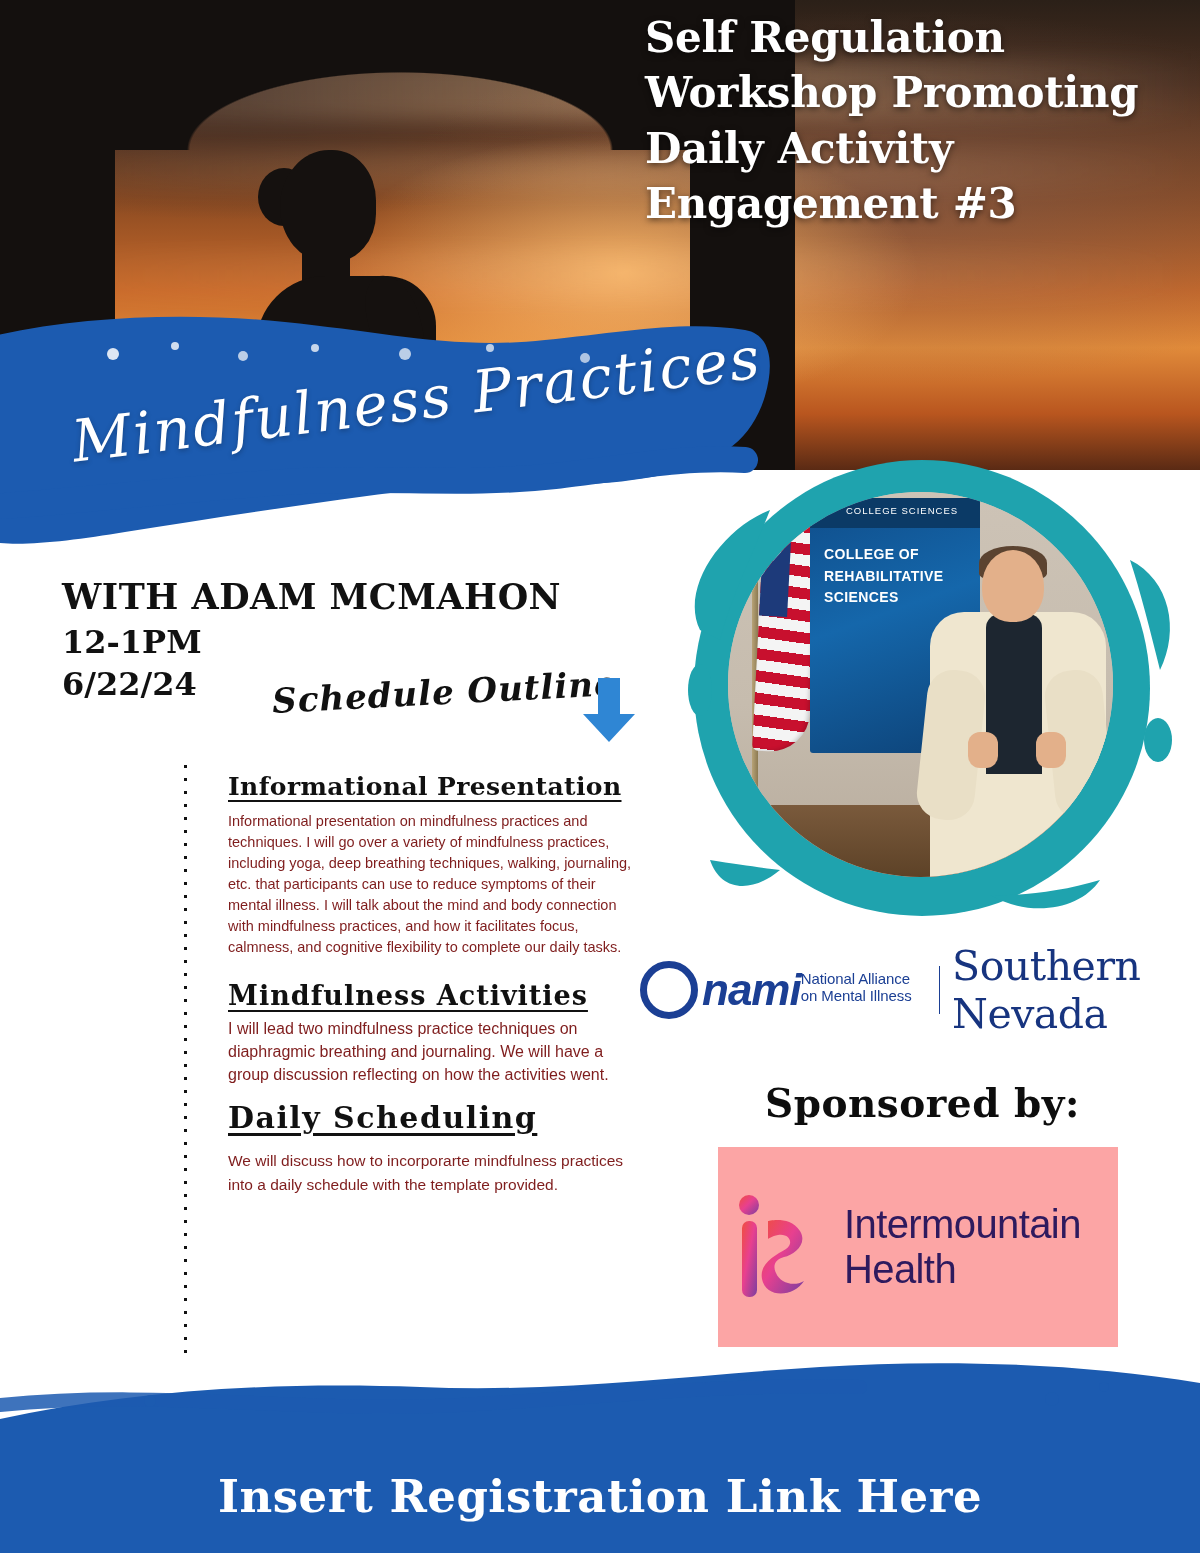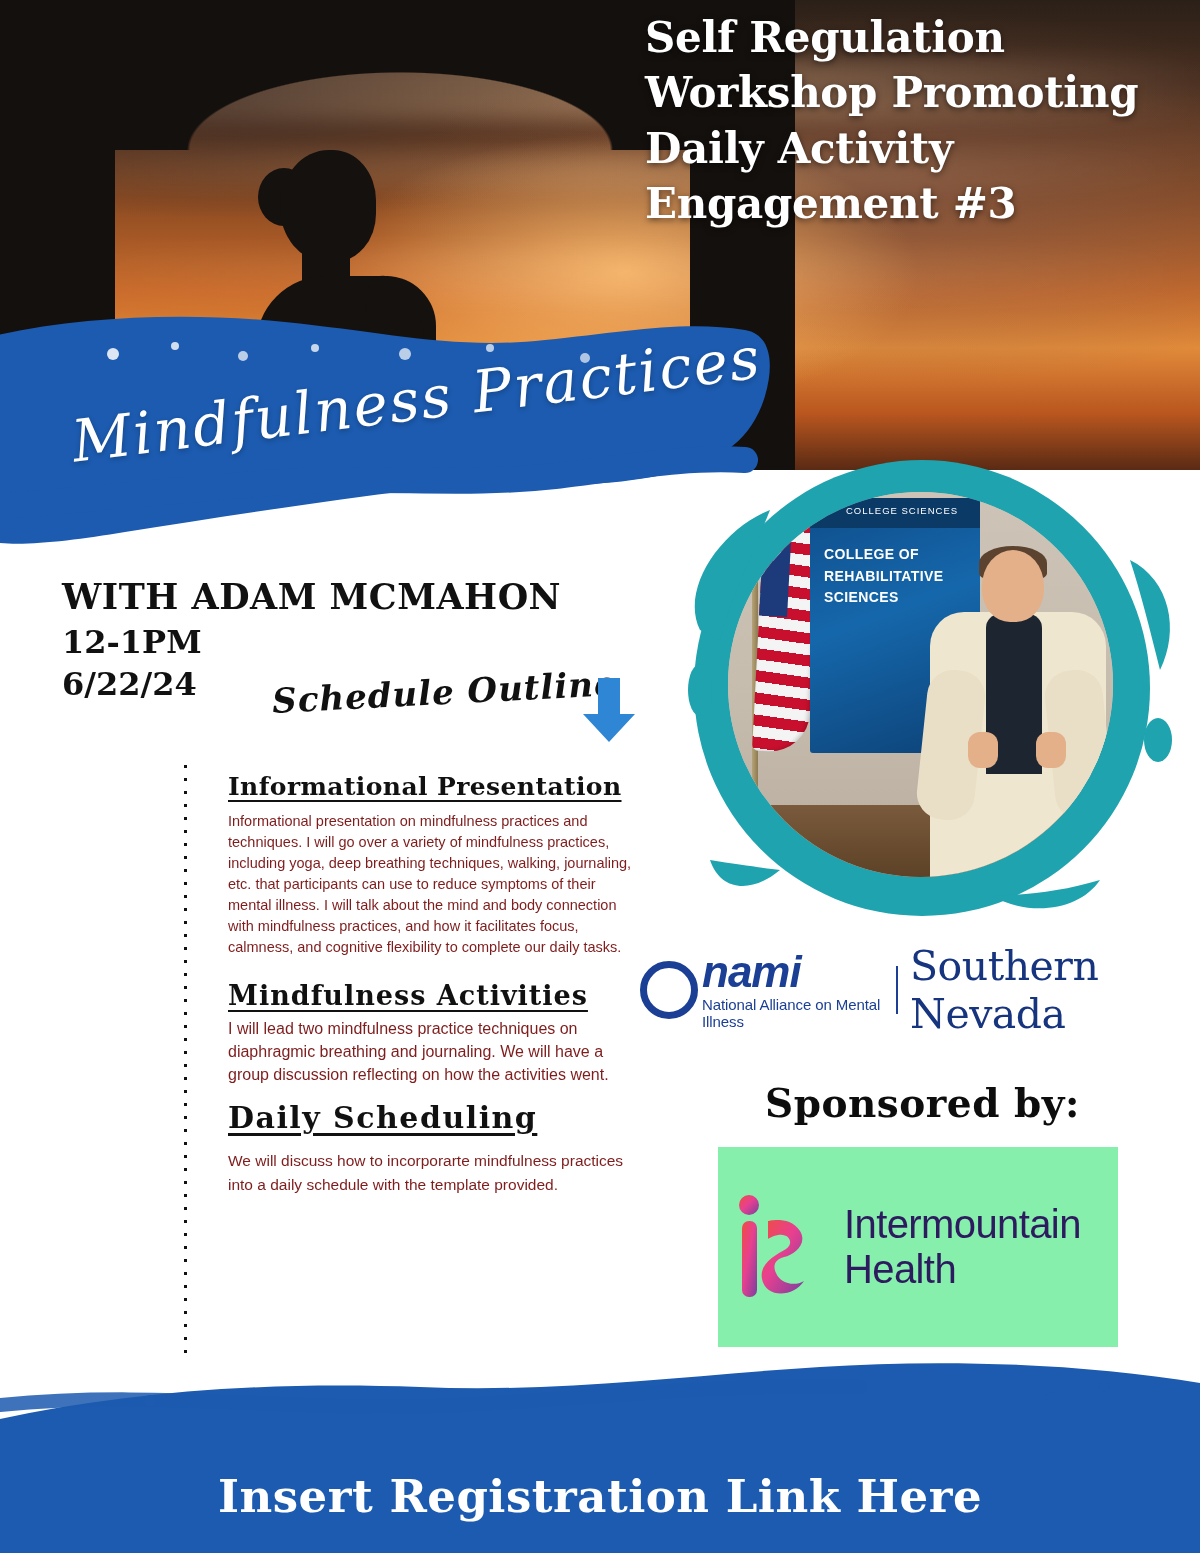--- a/index.html
+++ b/index.html
@@ -416,21 +416,21 @@
     font-size: 39px;
     color: #0d0d0d;
     letter-spacing: 0.5px;
   }
   .sponsor-card {
     position: absolute;
     left: 718px;
     top: 1147px;
     width: 400px;
     height: 200px;
-    background: #86efac;
+    background: #fca5a5;
     display: flex;
     align-items: center;
     padding-left: 14px;
     box-sizing: border-box;
   }
   .ih-mark {
     width: 96px;
     height: 112px;
     flex: none;
     margin-right: 16px;
@@ -582,21 +582,21 @@
       <div class="hair"></div>
       <div class="head"></div>
       <div class="handL"></div>
       <div class="handR"></div>
     </div>
   </div>
 </div>
 
 <div class="nami">
   <div class="nami-mark"></div>
-  <div style="display:flex;flex-direction:column;justify-content:center">
+  <div style="display:flex;justify-content:center">
     <div class="nami-word">nami</div>
     <div class="nami-sub">National Alliance on Mental Illness</div>
   </div>
   <div class="nami-divider"></div>
   <div class="nami-region">Southern Nevada</div>
 </div>
 
 <div class="sponsored-by">Sponsored by:</div>
 <div class="sponsor-card">
   <svg class="ih-mark" viewBox="0 0 96 112">

